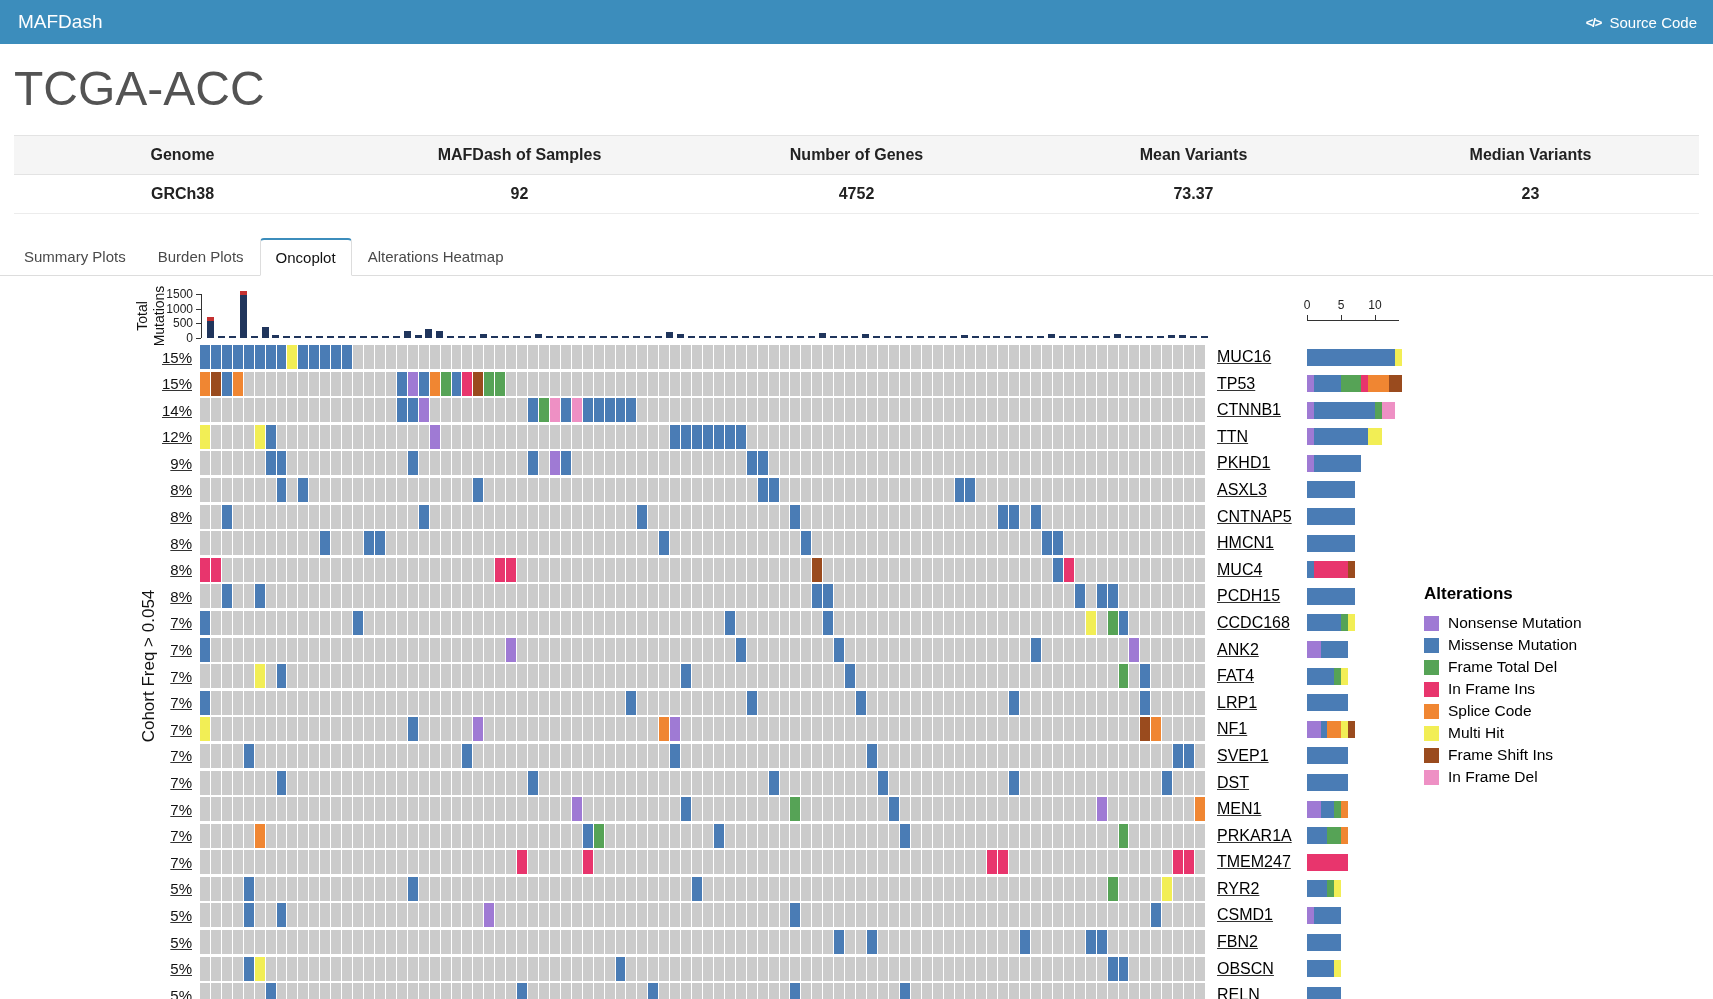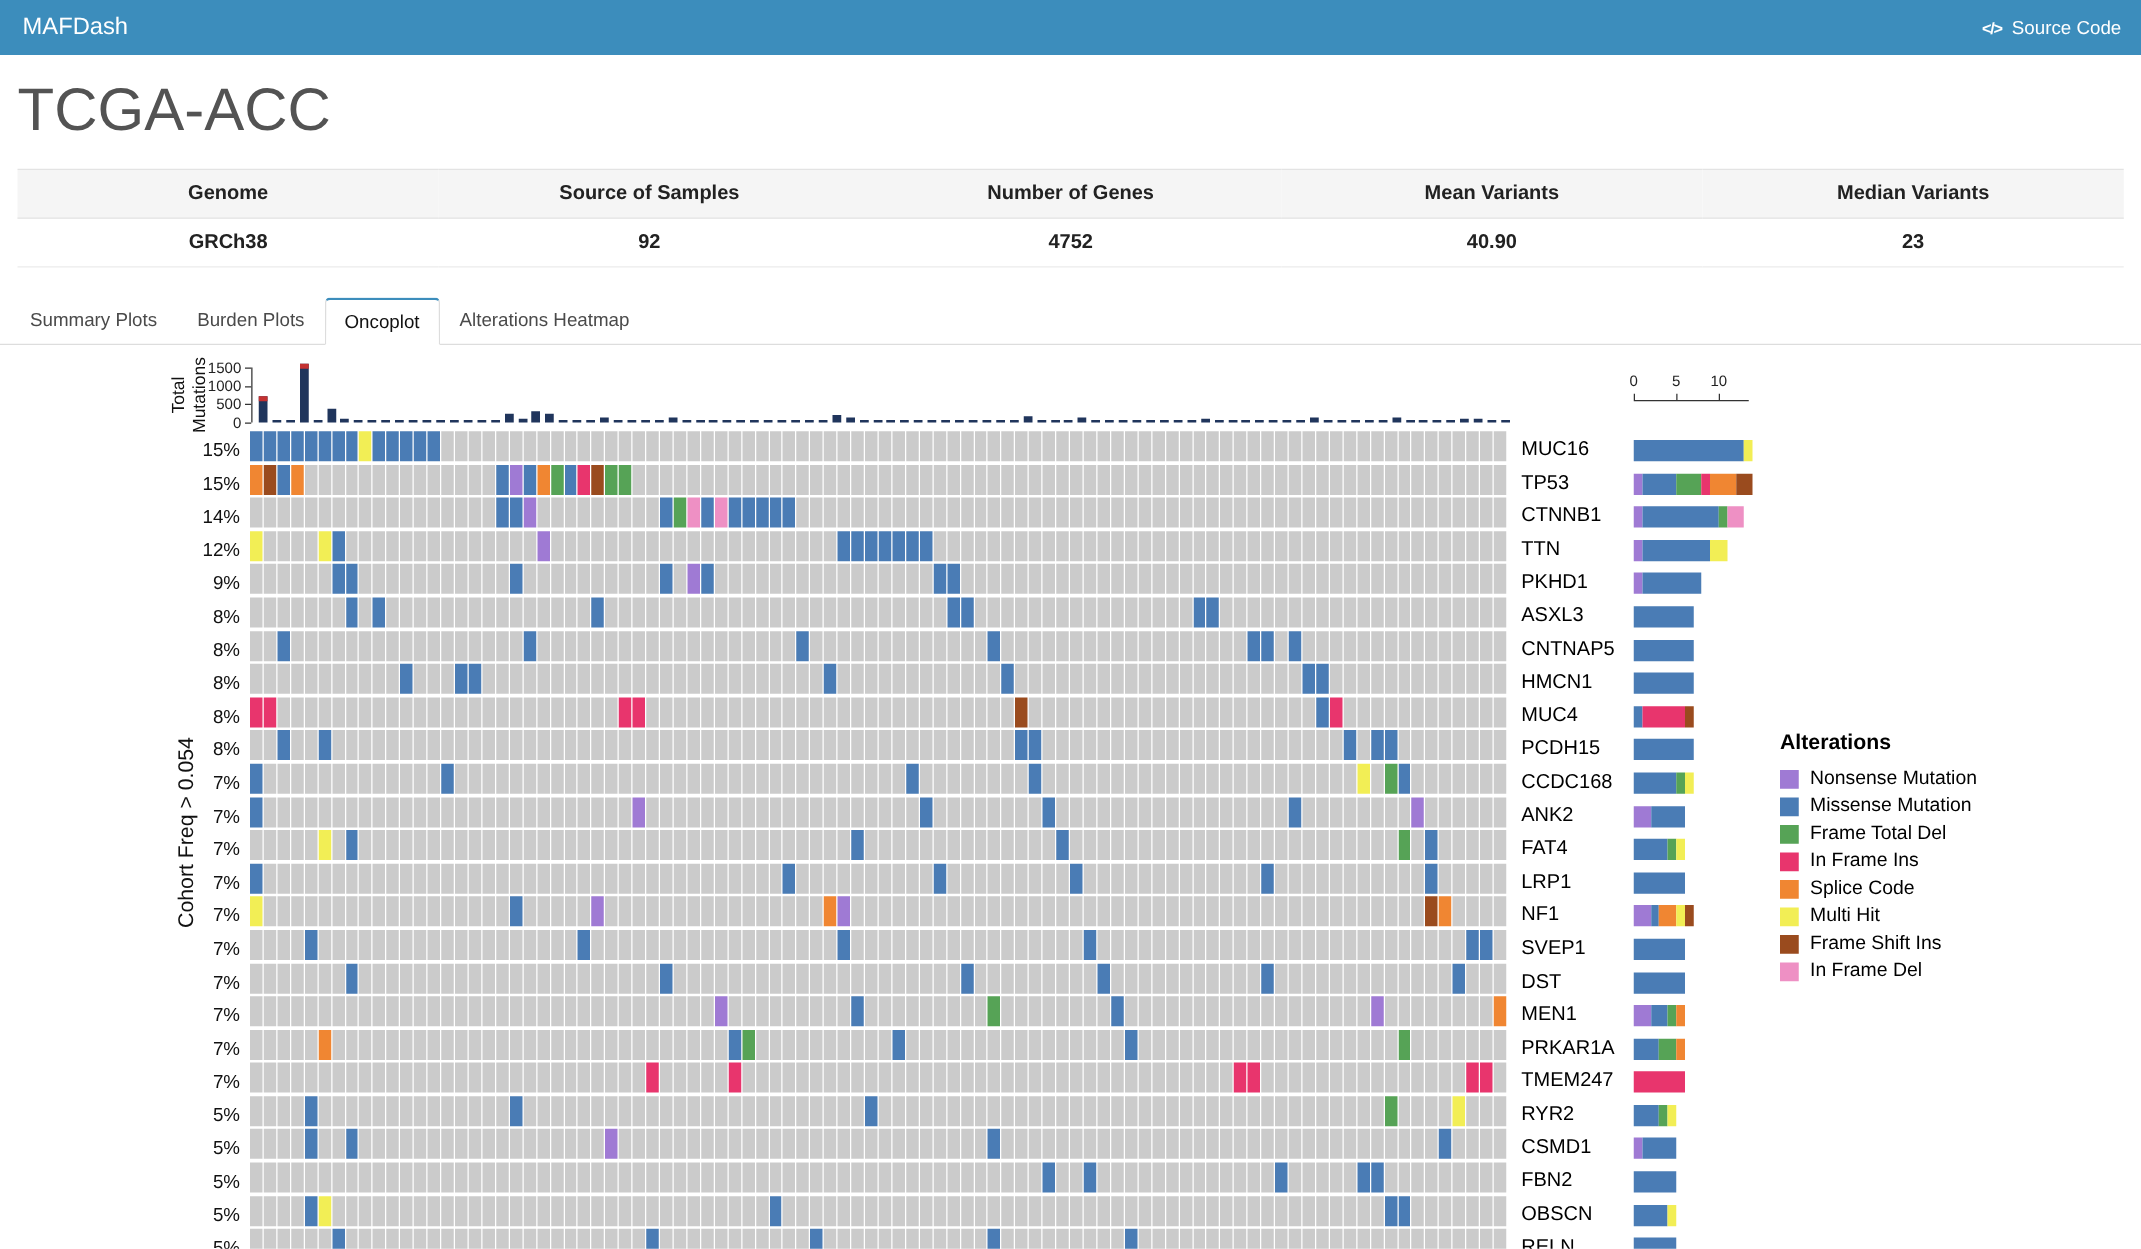--- a/index.html
+++ b/index.html
@@ -43,21 +43,21 @@
 
   .topbars { position: absolute; left: 205px; top: 12px; width: 1005px; height: 50px;
       display: grid; grid-template-columns: repeat(92, 1fr); align-items: end; }
   .topbar { width: 7px; margin: 0 auto; background: #20355c; position: relative; }
   .topbar .cap { position: absolute; top: 0; left: 0; right: 0; height: 4px; background: #c43131; }
   .top-axis-line { position: absolute; left: 201px; top: 18px; width: 1px; height: 44px; background: #333; }
   .top-tick { position: absolute; width: 5px; height: 1px; background: #333; left: 196px; }
   .top-tick-label { position: absolute; width: 50px; left: 143px; text-align: right; font-size: 12px; color: #222; }
 
   .rows { position: absolute; left: 0; top: 69px; width: 1713px; }
-  .gene-row { display: flex; align-items: flex-end; height: 24px; margin-bottom: 2.6px; }
+  .gene-row { display: flex; align-items: center; height: 24px; margin-bottom: 2.6px; text-decoration: underline; }
   .freq { width: 200px; text-align: right; padding-right: 8px; font-size: 15px; color: #111; flex: none; }
   .cells { width: 1005px; height: 24px; display: grid; grid-template-columns: repeat(92, 1fr); gap: 1px; flex: none; }
   .cell { background: #cbcbcb; }
   .gene-name { width: 102px; padding-left: 12px; font-size: 16px; color: #000; flex: none; white-space: nowrap; }
   .gbar { height: 17px; display: flex; flex: none; }
   .gbar span { height: 100%; display: block; }
 
   .right-axis-line { position: absolute; height: 1px; background: #333; }
   .right-tick { position: absolute; width: 1px; height: 5px; background: #333; }
   .right-tick-label { position: absolute; font-size: 12px; color: #222; width: 20px; text-align: center; }
@@ -77,32 +77,32 @@
     <span>Source Code</span>
   </div>
 </div>
 
 <div class="page-title">TCGA-ACC</div>
 
 <table class="summary">
   <thead>
       <tr>
         <th>Genome</th>
-        <th>Source of Samples</th>
+        <th>MAFDash of Samples</th>
         <th>Number of Genes</th>
         <th>Mean Variants</th>
         <th>Median Variants</th>
       </tr>
     </thead>
   <tbody>
       <tr>
         <td>GRCh38</td>
         <td>92</td>
         <td>4752</td>
-        <td>40.90</td>
+        <td>73.37</td>
         <td>23</td>
       </tr>
     </tbody>
 </table>
 
 <div class="plot-tabs">
     <div class="plot-tab">Summary Plots</div>
     <div class="plot-tab">Burden Plots</div>
     <div class="plot-tab active">Oncoplot</div>
     <div class="plot-tab">Alterations Heatmap</div>

